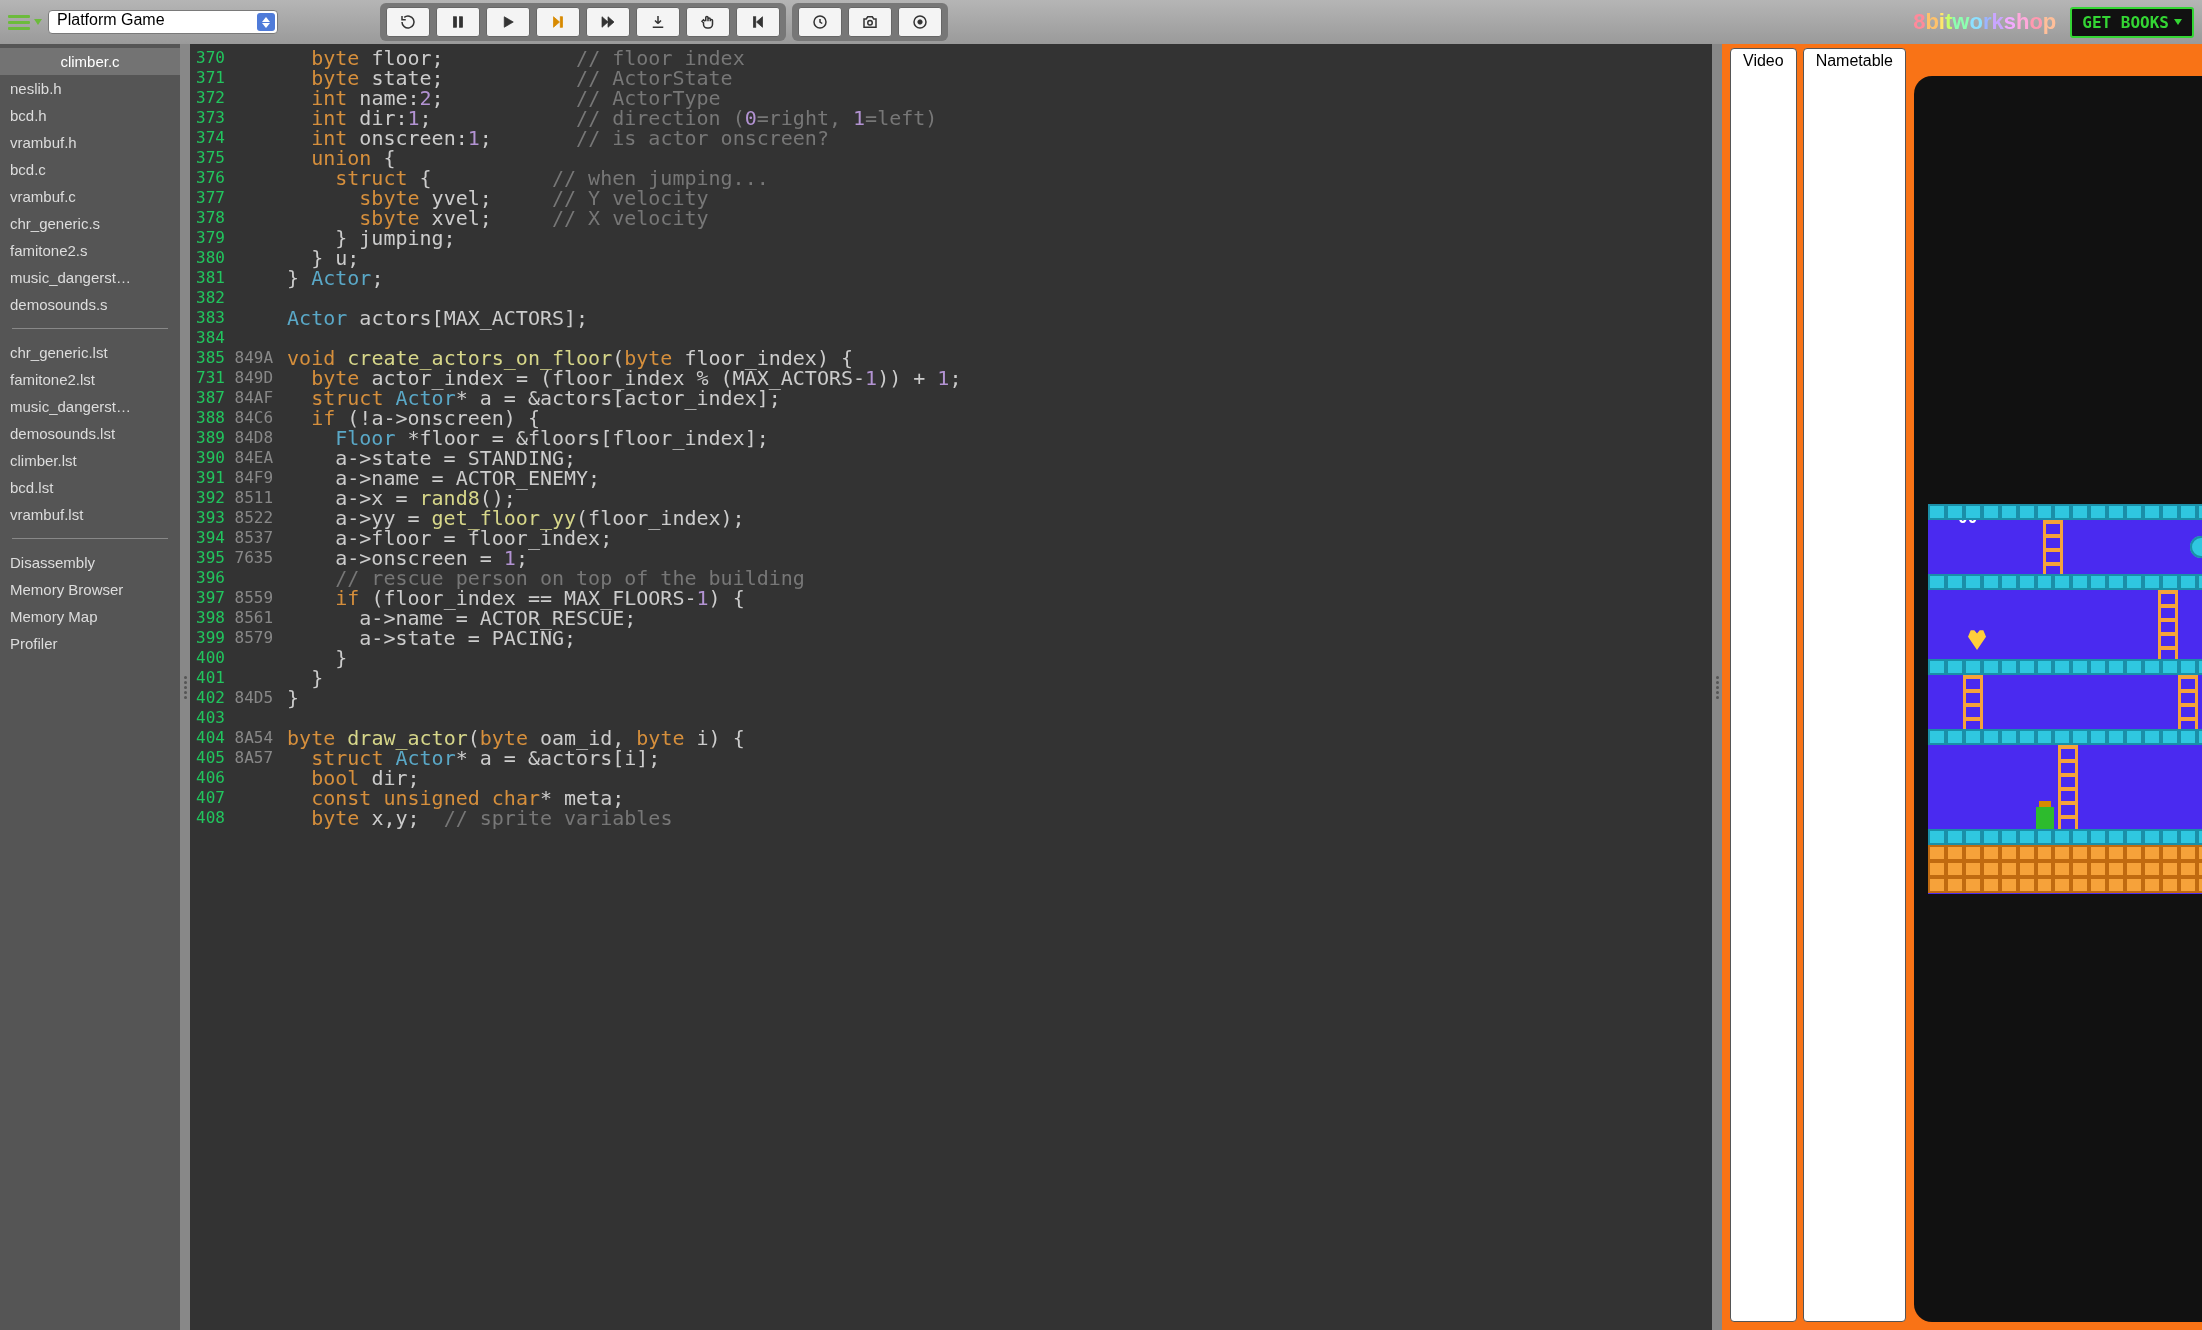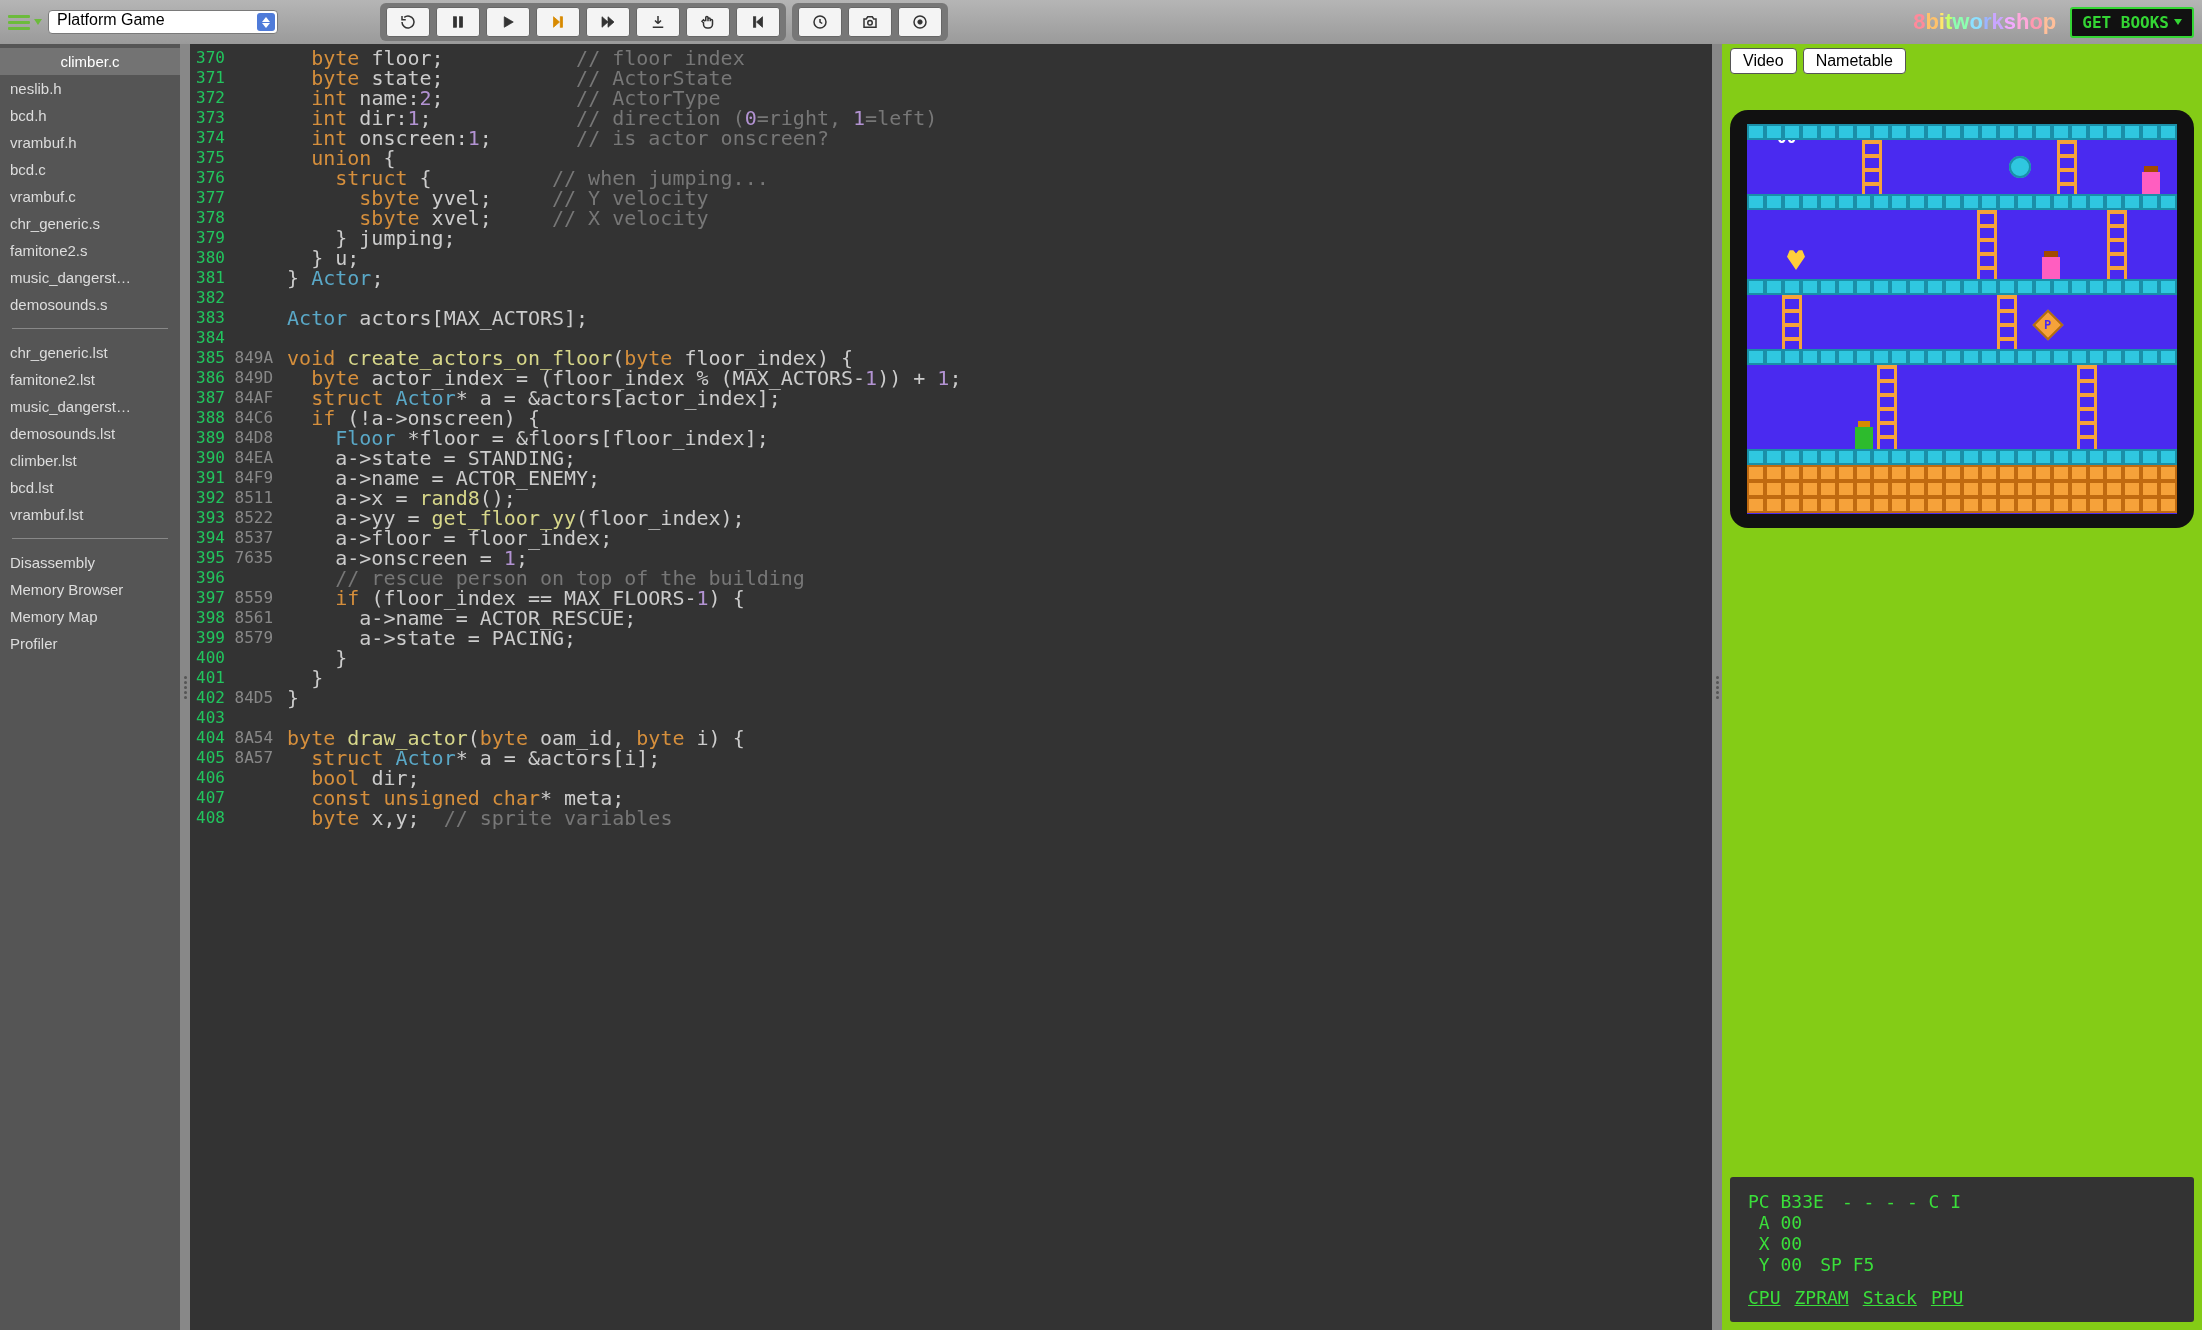--- a/index.html
+++ b/index.html
@@ -109,21 +109,21 @@
   flex:1; background:#333; color:#ccc;
   font-family: "Menlo","Consolas",monospace; font-size:20px; line-height:20px;
   padding: 4px 8px; white-space: pre; overflow: hidden;
 }
 .kw { color:#d68f3c; }
 .ty { color:#5aa8c7; }
 .fn { color:#d7d78a; }
 .num{ color:#b393d3; }
 .cm { color:#777; }
 
-.right-pane { width: 480px; background: #84cc16; display:flex; flex-direction:column; padding: 4px 8px 8px 8px; gap:8px; }
+.right-pane { width: 480px; background: #f97316; display:flex; flex-direction:row; padding: 4px 8px 8px 8px; gap:8px;text-align:center; }
 .tabrow { display:flex; gap:6px; }
 .tab { background:#fff; border:1px solid #555; border-radius:4px; padding:3px 12px; font-size:16px; cursor:pointer; }
 
 .screen-wrap {
   background:#111; border-radius:18px; padding:14px;
   display:flex; align-items:center; justify-content:center;
   margin-top: 28px;
 }
 .screen { position:relative; width:430px; height:390px; background:#4a2af0; overflow:hidden; }
 .blockrow { position:absolute; left:0; right:0; height:16px; display:flex; }
@@ -310,21 +310,21 @@
 <span class="ln">376</span> <span class="addr">    </span>
 <span class="ln">377</span> <span class="addr">    </span>
 <span class="ln">378</span> <span class="addr">    </span>
 <span class="ln">379</span> <span class="addr">    </span>
 <span class="ln">380</span> <span class="addr">    </span>
 <span class="ln">381</span> <span class="addr">    </span>
 <span class="ln">382</span> <span class="addr">    </span>
 <span class="ln">383</span> <span class="addr">    </span>
 <span class="ln">384</span> <span class="addr">    </span>
 <span class="ln">385</span> <span class="addr">849A</span>
-<span class="ln">386</span> <span class="addr">849D</span>
+<span class="ln">731</span> <span class="addr">849D</span>
 <span class="ln">387</span> <span class="addr">84AF</span>
 <span class="ln">388</span> <span class="addr">84C6</span>
 <span class="ln">389</span> <span class="addr">84D8</span>
 <span class="ln">390</span> <span class="addr">84EA</span>
 <span class="ln">391</span> <span class="addr">84F9</span>
 <span class="ln">392</span> <span class="addr">8511</span>
 <span class="ln">393</span> <span class="addr">8522</span>
 <span class="ln">394</span> <span class="addr">8537</span>
 <span class="ln">395</span> <span class="addr">7635</span>
 <span class="ln">396</span> <span class="addr">    </span>

